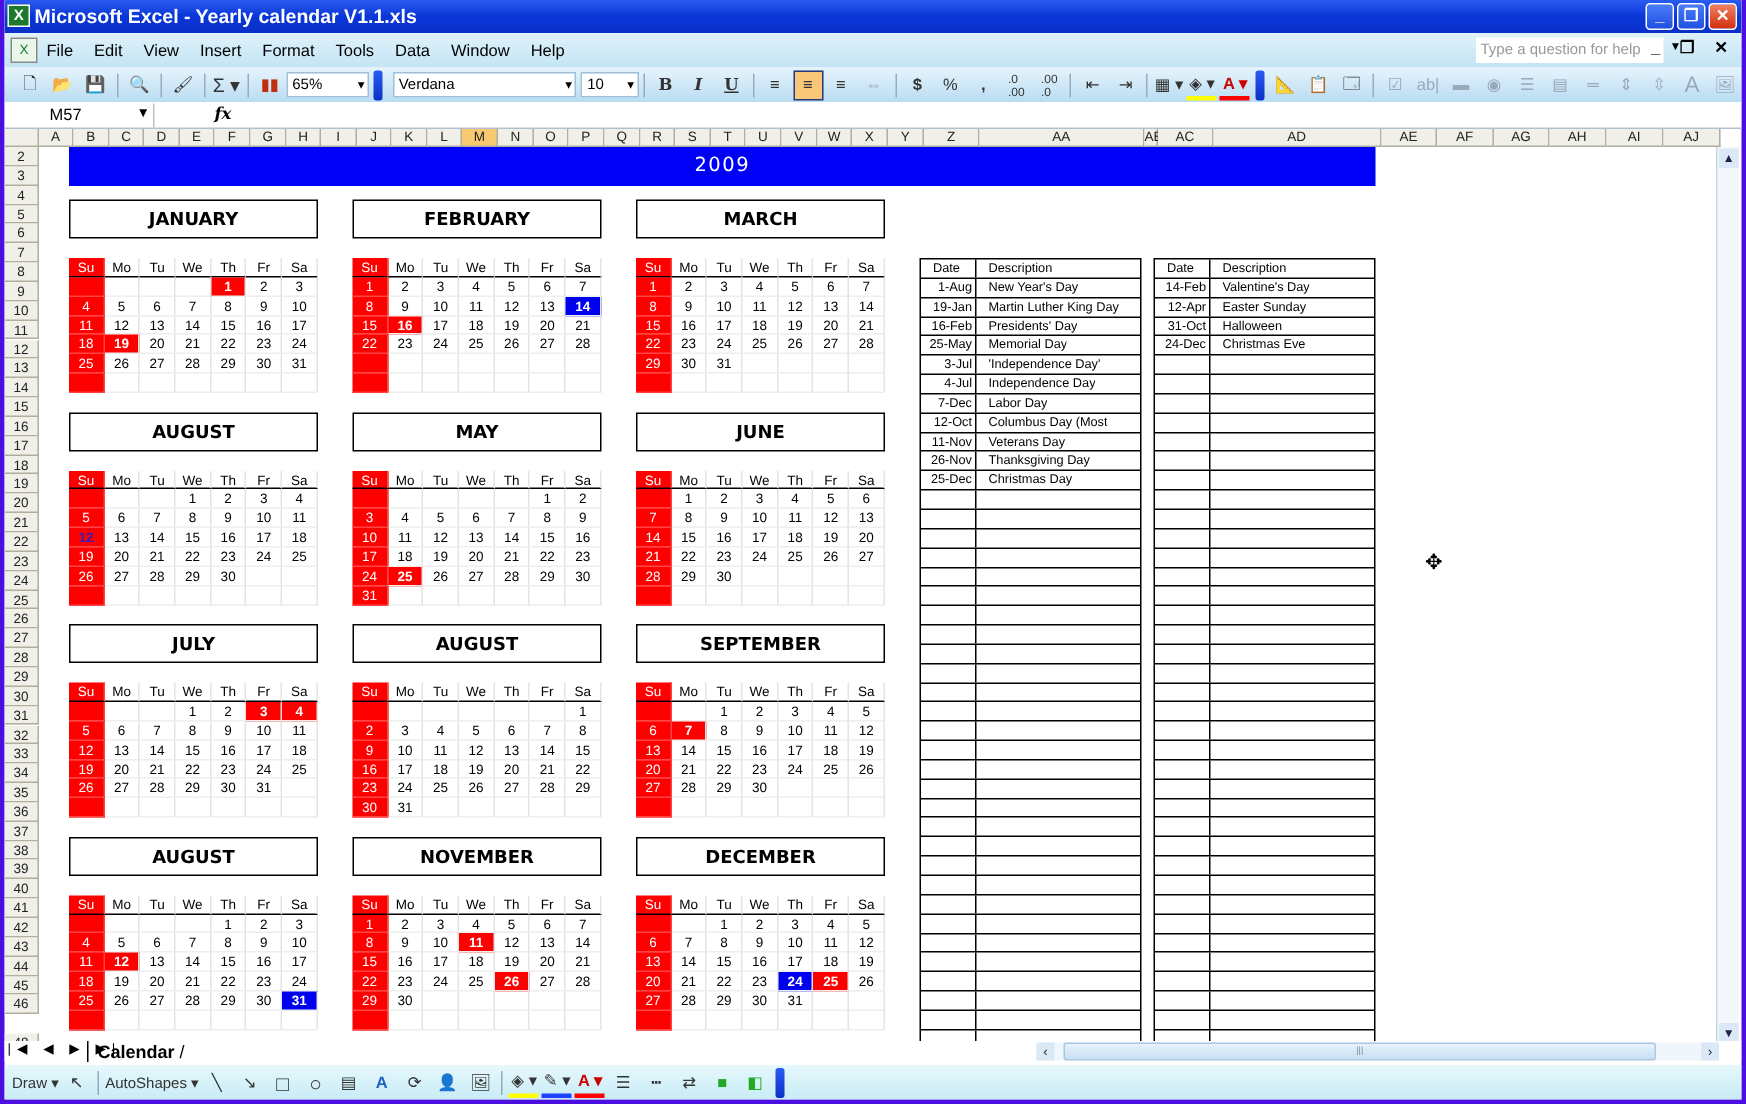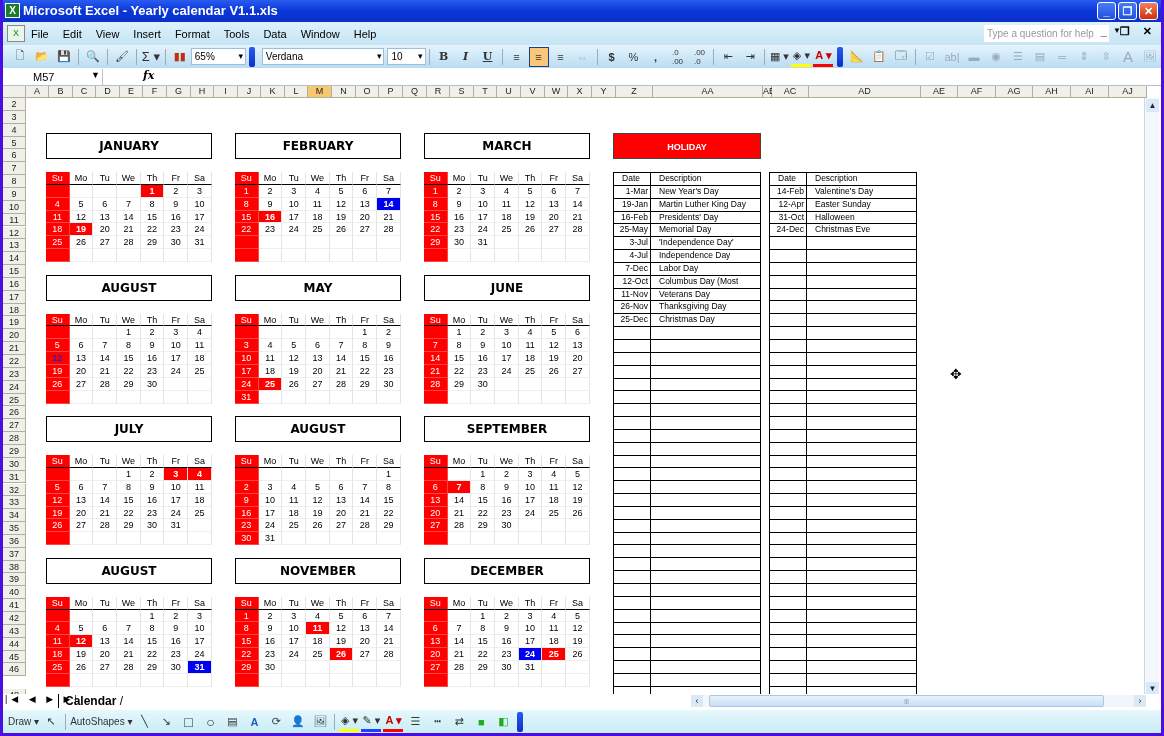--- a/index.html
+++ b/index.html
@@ -236,20 +236,21 @@
       <div class="rowhead" style="top:599.15px;height:12.85px;line-height:12.85px">41</div>
       <div class="rowhead" style="top:612px;height:12.85px;line-height:12.85px">42</div>
       <div class="rowhead" style="top:624.85px;height:12.85px;line-height:12.85px">43</div>
       <div class="rowhead" style="top:637.6999999999999px;height:12.85px;line-height:12.85px">44</div>
       <div class="rowhead" style="top:650.55px;height:12.85px;line-height:12.85px">45</div>
       <div class="rowhead" style="top:663.4px;height:12.85px;line-height:12.85px">46</div>
       <div class="rowhead" style="top:694px;height:12.85px;line-height:12.85px">47</div>
       <div class="rowhead" style="top:689.1px;height:12.85px;line-height:12.85px">48</div>
     </div>
 
+  <div class="yearbar">2009</div>
 
   <div id="months">
       <div class="month" style="left:43px;top:133px">
         <div class="month-title">JANUARY</div>
         <div class="cal">
           <div class="cal-row hdr">
             <div class="cal-cell sun">Su</div>
             <div class="cal-cell">Mo</div>
             <div class="cal-cell">Tu</div>
             <div class="cal-cell">We</div>
@@ -1056,29 +1057,28 @@
             <div class="cal-cell"></div>
             <div class="cal-cell"></div>
             <div class="cal-cell"></div>
             <div class="cal-cell"></div>
             <div class="cal-cell"></div>
           </div>
         </div>
       </div>
     </div>
 
-  <div class="tag" style="left:610px;width:148px;background:#ff0000">HOLIDAY</div>
 
   <div class="tbl" id="holtbl" style="left:610px;width:148px">
       <div class="tbl-row hdr">
       <div class="tbl-date" style="width:37px">Date</div>
       <div class="tbl-desc">Description</div>
       </div>
       <div class="tbl-row">
-        <div class="tbl-date" style="width:37px">1-Mar</div>
+        <div class="tbl-date" style="width:37px">1-Aug</div>
         <div class="tbl-desc">New Year's Day</div>
       </div>
       <div class="tbl-row">
         <div class="tbl-date" style="width:37px">19-Jan</div>
         <div class="tbl-desc">Martin Luther King Day</div>
       </div>
       <div class="tbl-row">
         <div class="tbl-date" style="width:37px">16-Feb</div>
         <div class="tbl-desc">Presidents' Day</div>
       </div>

